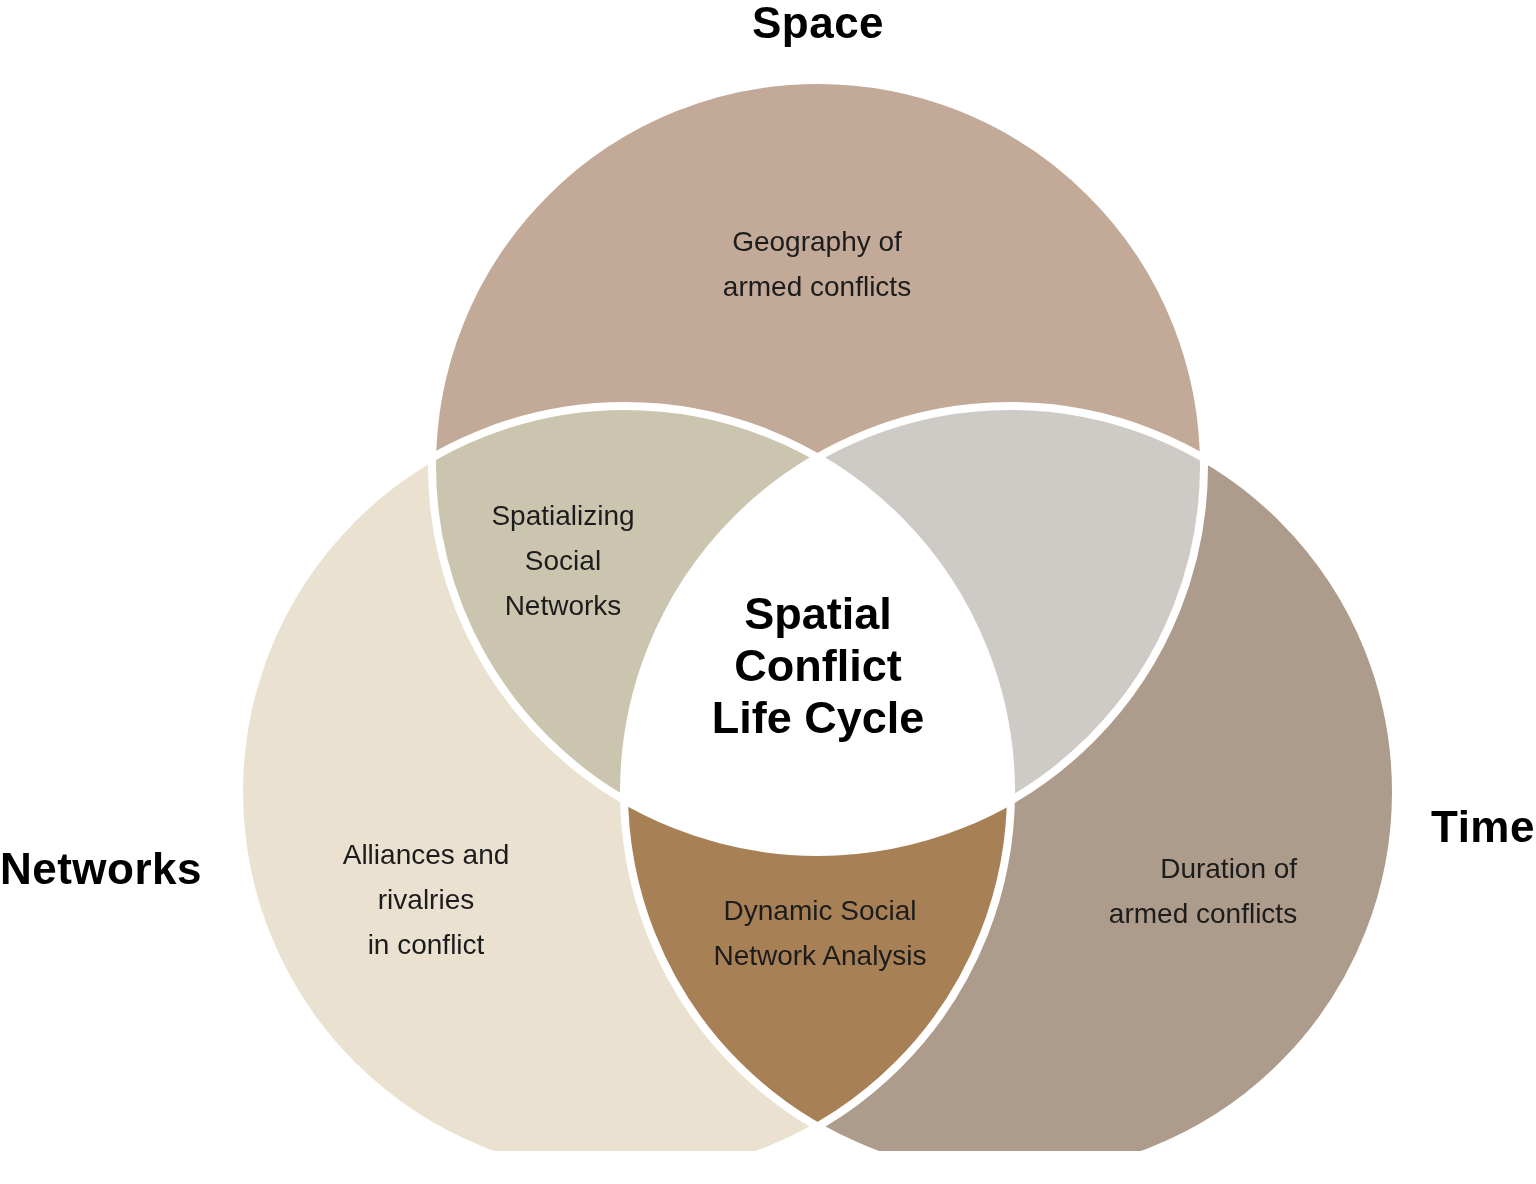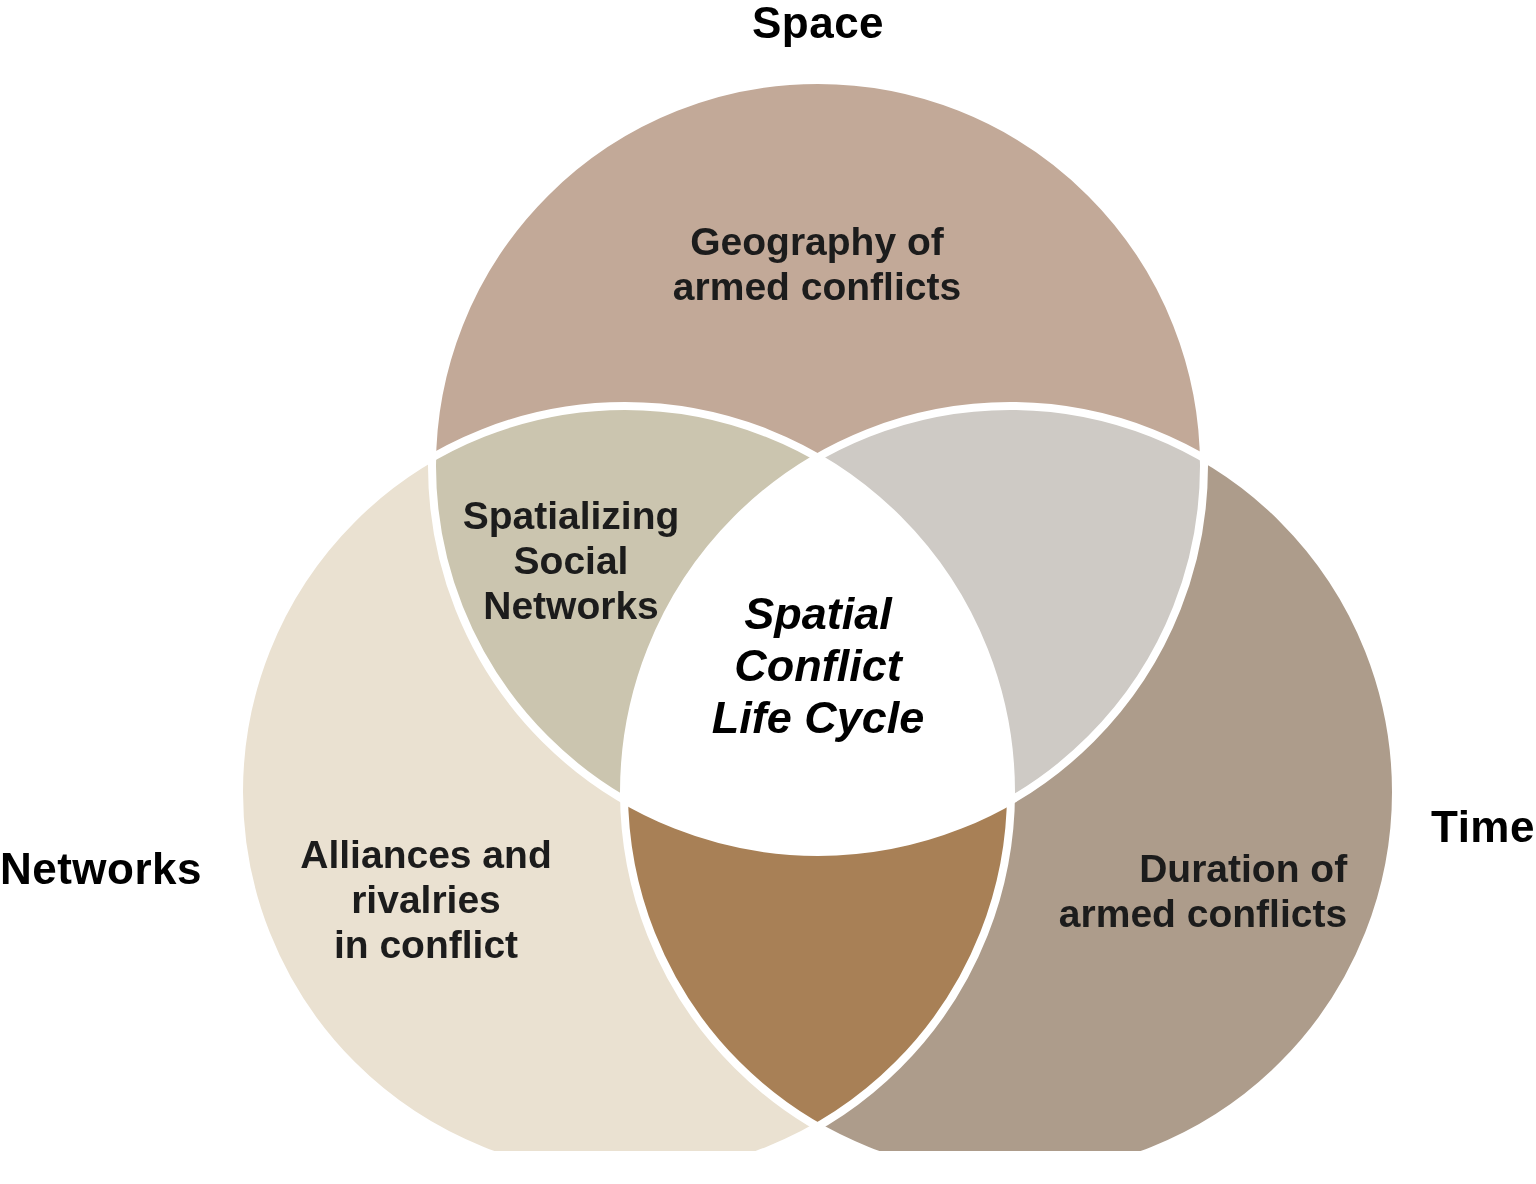--- a/index.html
+++ b/index.html
@@ -28,38 +28,38 @@
     white-space: pre-line;
     color: #1c1c1c;
   }
   .set-title {
     font-size: 44px;
     font-weight: bold;
     color: #000000;
     letter-spacing: 0.5px;
   }
   .region-label {
-    font-size: 39px;
+    font-size: 28px;
     line-height: 45px;
-    font-weight: bold;
+    font-weight: normal;
   }
   .center-title {
     font-size: 45px;
     line-height: 52px;
     font-weight: bold;
     color: #000000;
   }
   
   .pos-space-title     { left: 818px;  top: 23px;  }
   .pos-networks-title  { left: 101px;  top: 869px; }
   .pos-time-title      { left: 1483px; top: 827px; }
   .pos-geography       { left: 817px;  top: 264px; }
-  .pos-spatializing    { left: 563px;  top: 560px; margin-left: 8px; }
+  .pos-spatializing    { left: 563px;  top: 560px; }
   .pos-spacetime       { left: 1063px; top: 539px; }
-  .pos-center          { left: 818px;  top: 666px; font-style: italic; }
+  .pos-center          { left: 818px;  top: 666px; }
   .pos-alliances       { left: 426px;  top: 899px; }
   .pos-dynamic         { left: 820px;  top: 933px; }
   .pos-duration        { left: 1203px; top: 891px; text-align: right; }
 </style>
 </head>
 <body>
 
 <div class="stage">
 
   <svg class="venn-svg" viewBox="0 0 1536 1184" aria-hidden="true">
@@ -105,18 +105,20 @@
 in conflict</div>
 
   <div class="label region-label pos-duration">Duration of
 armed conflicts</div>
 
   <div class="label region-label pos-spatializing">Spatializing
 Social
 Networks</div>
 
 
+  <div class="label region-label pos-dynamic">Dynamic Social
+Network Analysis</div>
 
   <div class="label center-title pos-center">Spatial
 Conflict
 Life Cycle</div>
 
 </div>
 
 </body></html>

